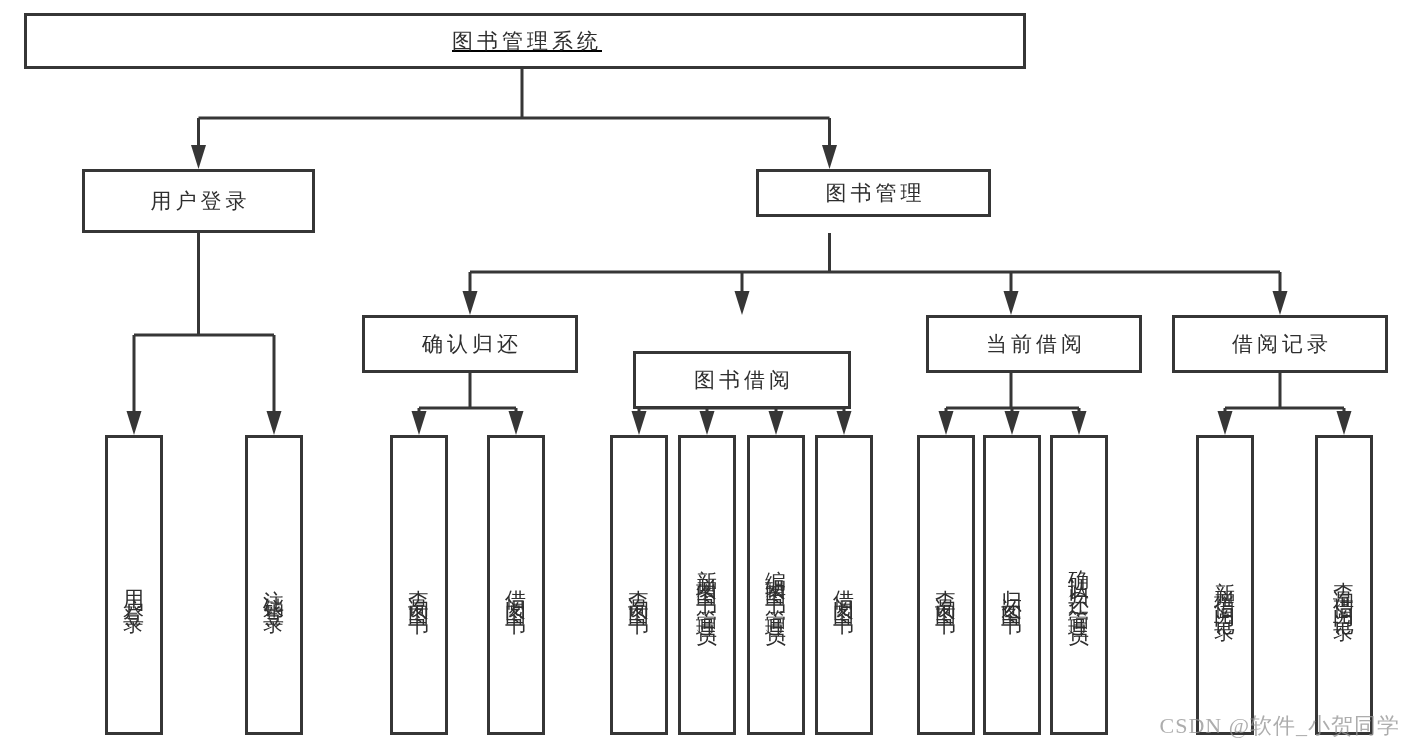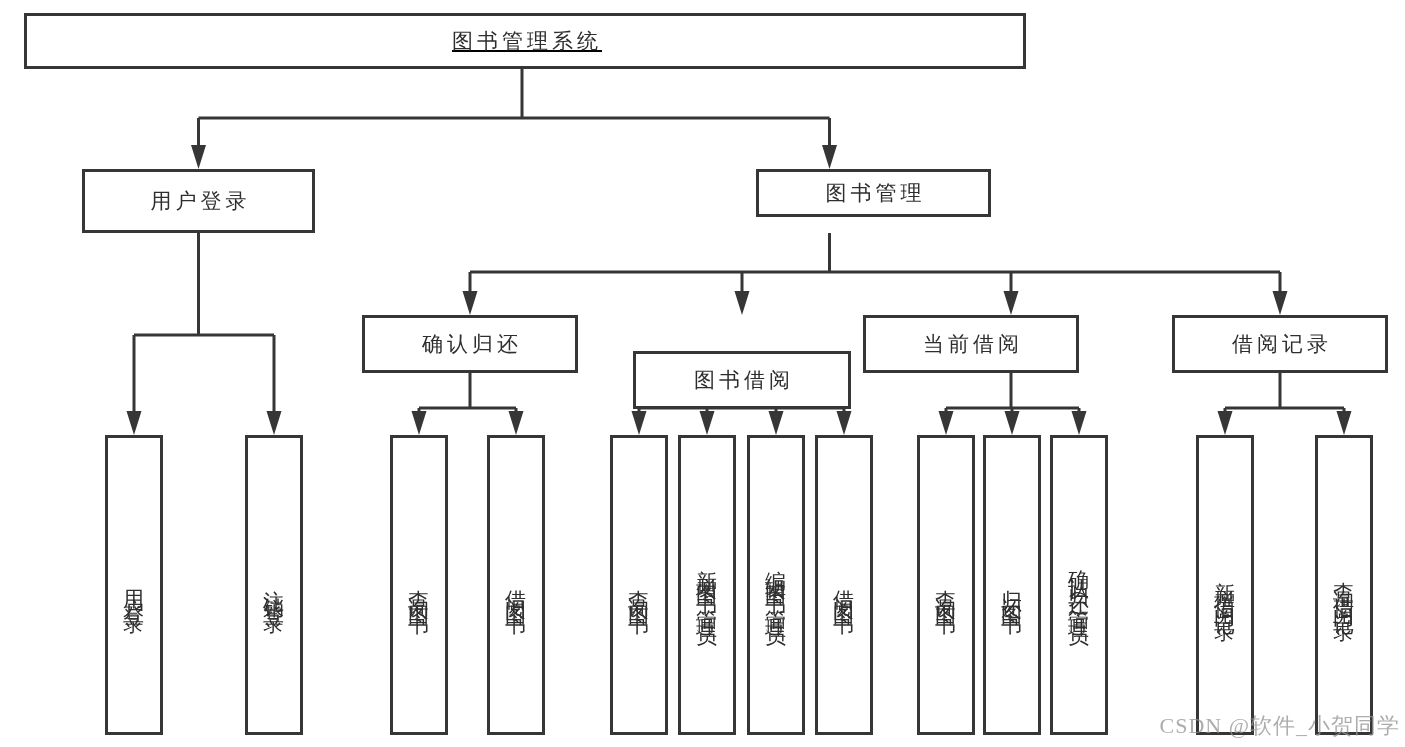--- a/index.html
+++ b/index.html
@@ -98,21 +98,21 @@
   <div class="box" style="left:756px; top:169px; width:235px; height:48px;">
     <span class="lbl">图书管理</span>
   </div>
 
   <div class="box" style="left:362px; top:315px; width:216px; height:58px;">
     <span class="lbl">确认归还</span>
   </div>
   <div class="box" style="left:633px; top:315px; width:218px; height:58px;margin-top:36px;">
     <span class="lbl">图书借阅</span>
   </div>
-  <div class="box" style="left:863px; top:315px; width:216px; height:58px;text-align:right;">
+  <div class="box" style="left:926px; top:315px; width:216px; height:58px;text-align:right;">
     <span class="lbl">当前借阅</span>
   </div>
   <div class="box" style="left:1172px; top:315px; width:216px; height:58px;">
     <span class="lbl">借阅记录</span>
   </div>
 
   <div class="box leaf" style="left:105px; top:435px; width:58px; height:300px;">
     <span class="lbl">用户登录</span>
   </div>
   <div class="box leaf" style="left:245px; top:435px; width:58px; height:300px;">

